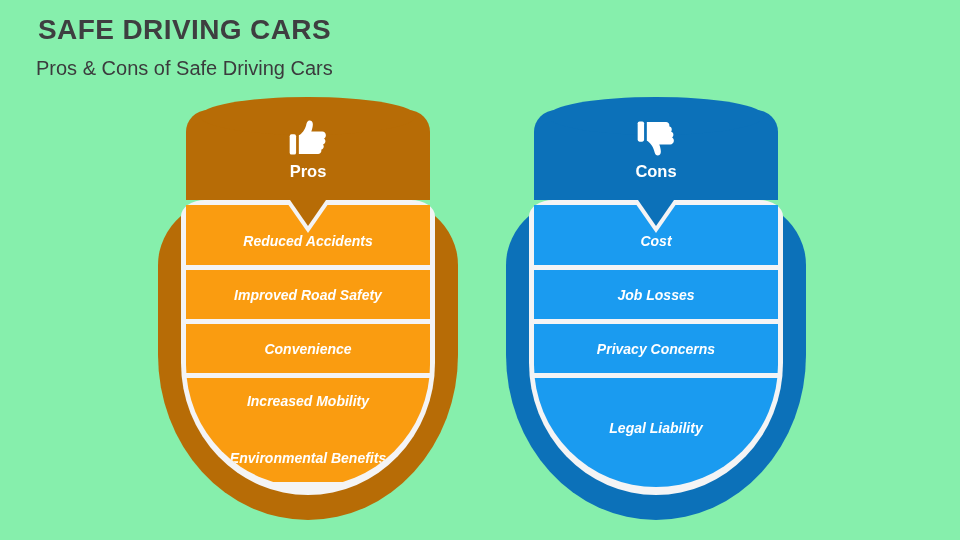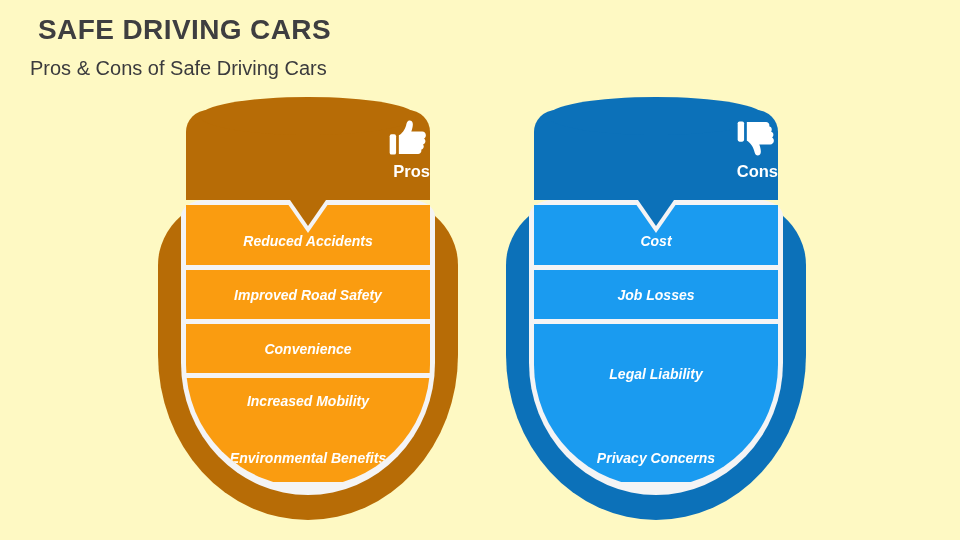--- a/index.html
+++ b/index.html
@@ -6,21 +6,21 @@
   .slide{
     position:relative;width:960px;height:540px;overflow:hidden;
     background:#F1F1F2;
     font-family:"Liberation Sans", sans-serif;
   }
   .title{
     position:absolute;left:38px;top:14px;
     font-size:28px;font-weight:bold;color:#3E3E40;letter-spacing:.4px;
   }
   .subtitle{
-    position:absolute;left:30px;top:57px;
+    position:absolute;left:36px;top:57px;
     font-size:20px;font-weight:normal;color:#3B3B3D;
   }
 
   
   .column{position:absolute;top:100px;width:300px;height:420px;}
   .col-0{left:158px;}
   .col-1{left:506px;}
 
   
   .egg{
@@ -48,21 +48,21 @@
     text-align:center;
   }
   .row-first{height:60px;padding-top:11px;box-sizing:border-box;}
   .row-last{flex:1;margin-bottom:0;padding-bottom:10px;box-sizing:border-box;}
 
   
   .header{
     position:absolute;left:28px;right:28px;top:10px;height:90px;
     background:var(--dark);
     border-radius:22px 22px 0 0;
-    display:flex;flex-direction:column;align-items:flex-end;
+    display:flex;flex-direction:column;align-items:center;
   }
   .header::before{
     content:"";position:absolute;top:-13px;left:14px;right:14px;height:38px;
     background:var(--dark);border-radius:50%;
   }
   .icon{position:relative;z-index:1;margin-top:6px;width:44px;height:44px;}
   .icon svg{width:44px;height:44px;fill:#FFFFFF;display:block;}
   .icon-down svg{transform:scaleY(-1);}
   .header-label{
     position:relative;z-index:1;margin-top:2px;
@@ -100,21 +100,21 @@
                C43 29.2 41.9 30.6 40.4 31
                C40.9 31.6 41.2 32.4 41.2 33.3
                C41.2 35 40 36.4 38.4 36.7
                C38.5 37.1 38.6 37.5 38.6 37.9
                C38.6 39.9 37 41.4 35 41.4
                Z"></path>
     </g>
   </defs>
 </svg>
 
-<div class="slide" style="background: #fef9c3;">
+<div class="slide" style="background: #86efac;">
 
   <div class="title">SAFE DRIVING CARS</div>
   <div class="subtitle">Pros &amp; Cons of Safe Driving Cars</div>
 
   <div class="column col-0" style="--dark: #B76C06; --bright: #FA9C10; --text: #FFFFFF;">
     <div class="egg"></div>
     <div class="ring"></div>
     <div class="list">
       <div class="row row-first">
         <span>Reduced Accidents</span>
@@ -147,25 +147,25 @@
   <div class="column col-1" style="--dark: #0C71B9; --bright: #1A9BF0; --text: #FFFFFF;">
     <div class="egg"></div>
     <div class="ring"></div>
     <div class="list">
       <div class="row row-first">
         <span>Cost</span>
       </div>
       <div class="row">
         <span>Job Losses</span>
       </div>
+      <div class="row">
+        <span>Privacy Concerns</span>
+      </div>
       <div class="row row-last">
         <span>Legal Liability</span>
-      </div>
-      <div class="row">
-        <span>Privacy Concerns</span>
       </div>
     </div>
     <div class="header">
       <span class="icon icon-down">
         <svg viewBox="0 0 48 48">
             <use href="#thumb-up"></use>
           </svg>
       </span>
       <span class="header-label">Cons</span>
     </div>

